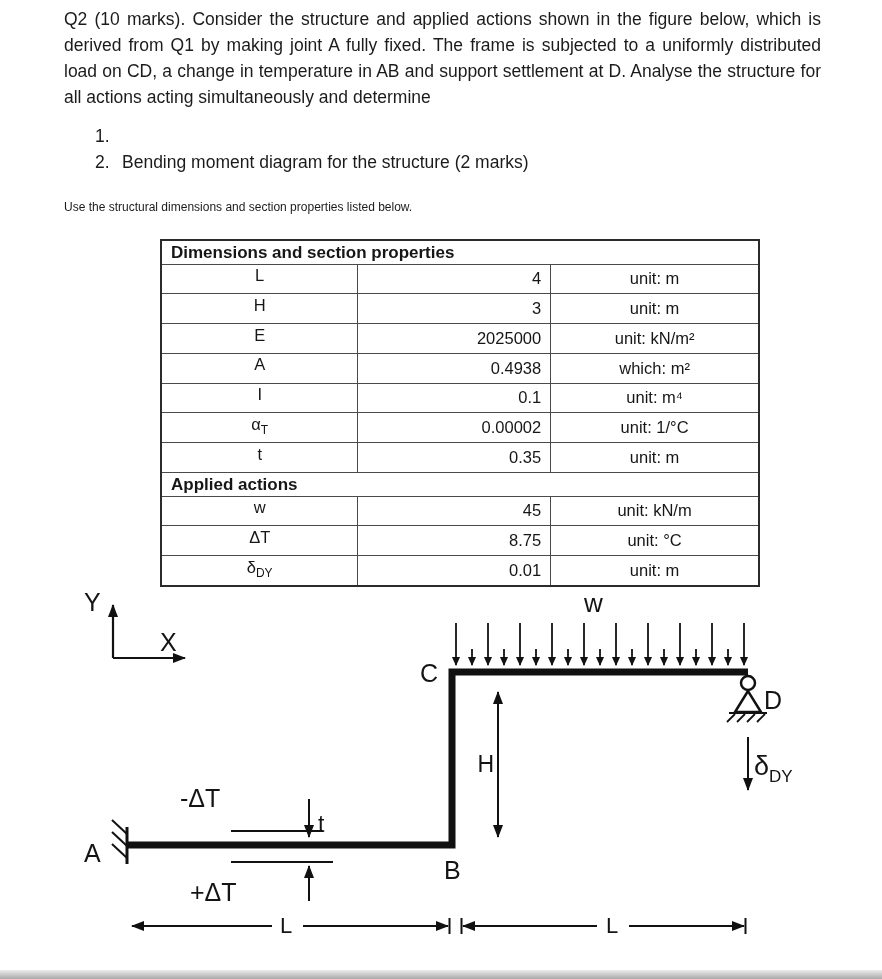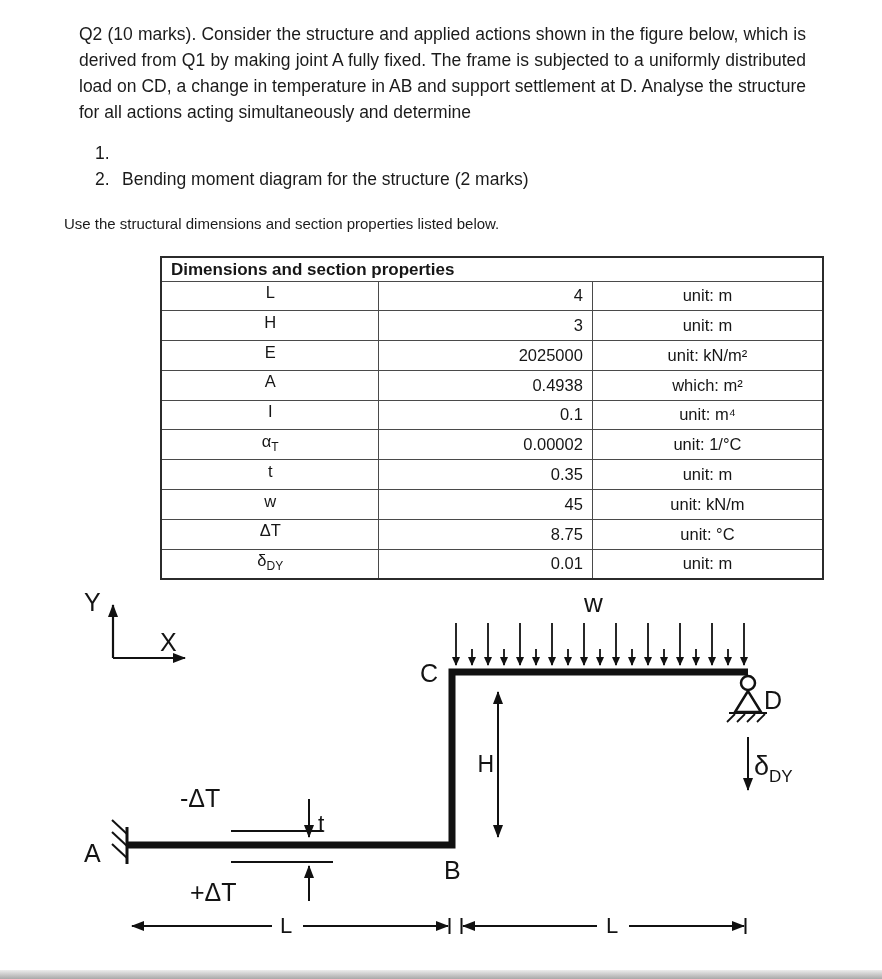--- a/index.html
+++ b/index.html
@@ -2,28 +2,28 @@
 <html><head>
 <meta charset="utf-8">
 <style>
   html,body { margin:0; padding:0; }
   body {
     width:882px; height:979px; position:relative; overflow:hidden;
     background:#ffffff; color:#1b1b1b;
     font-family:"Liberation Sans", sans-serif;
   }
   .doc { position:absolute; top:6px; left:64px; width:757px; }
-  .q-text { font-size:17.5px; line-height:26px; text-align:justify; margin:15px; }
+  .q-text { font-size:17.5px; line-height:26px; text-align:justify; margin:0; }
   .list { margin-top:13px; padding-left:31px; }
   .list-row { display:flex; font-size:17.5px; line-height:26px; }
   .num { width:27px; flex:none; }
-  .intro { margin-top:19px; font-size:15px; line-height:26px; }
+  .intro { margin-top:19px; font-size:12px; line-height:26px; }
 
   .tbl { margin-top:19px; margin-left:96px; border-collapse:collapse;
-         width:664px; font-size:16.5px; color:#161616; border:2px solid #2b2b2b; }
+         width:600px; font-size:16.5px; color:#161616; border:2px solid #2b2b2b; }
   .tbl td { border:1px solid #4a4a4a; padding:1.5px 9px; line-height:19.5px; }
   .tbl tr.section-hdr td { font-weight:700; font-size:17px; }
   .c-prop { text-align:center; }
   .c-val  { text-align:right; }
   .c-unit { text-align:center; }
   sub.prop-sub { font-size:12px; }
 
   .diagram { position:absolute; top:585px; left:0; width:882px; height:385px; }
   .diagram text { font-family:"Liberation Sans", sans-serif; fill:#141414; }
   .scan-edge { position:absolute; left:0; right:0; bottom:0; height:9px;
@@ -84,20 +84,23 @@
     </tr>
     <tr>
       <td class="c-prop"><span>α</span><sub class="prop-sub">T</sub></td>
       <td class="c-val">0.00002</td>
       <td class="c-unit">unit: 1/°C</td>
     </tr>
     <tr>
       <td class="c-prop"><span>t</span><sub class="prop-sub"></sub></td>
       <td class="c-val">0.35</td>
       <td class="c-unit">unit: m</td>
+    </tr>
+    <tr class="section-hdr">
+      <td colspan="3">Applied actions</td>
     </tr>
     <tr>
       <td class="c-prop"><span>w</span><sub class="prop-sub"></sub></td>
       <td class="c-val">45</td>
       <td class="c-unit">unit: kN/m</td>
     </tr>
     <tr>
       <td class="c-prop"><span>ΔT</span><sub class="prop-sub"></sub></td>
       <td class="c-val">8.75</td>
       <td class="c-unit">unit: °C</td>

